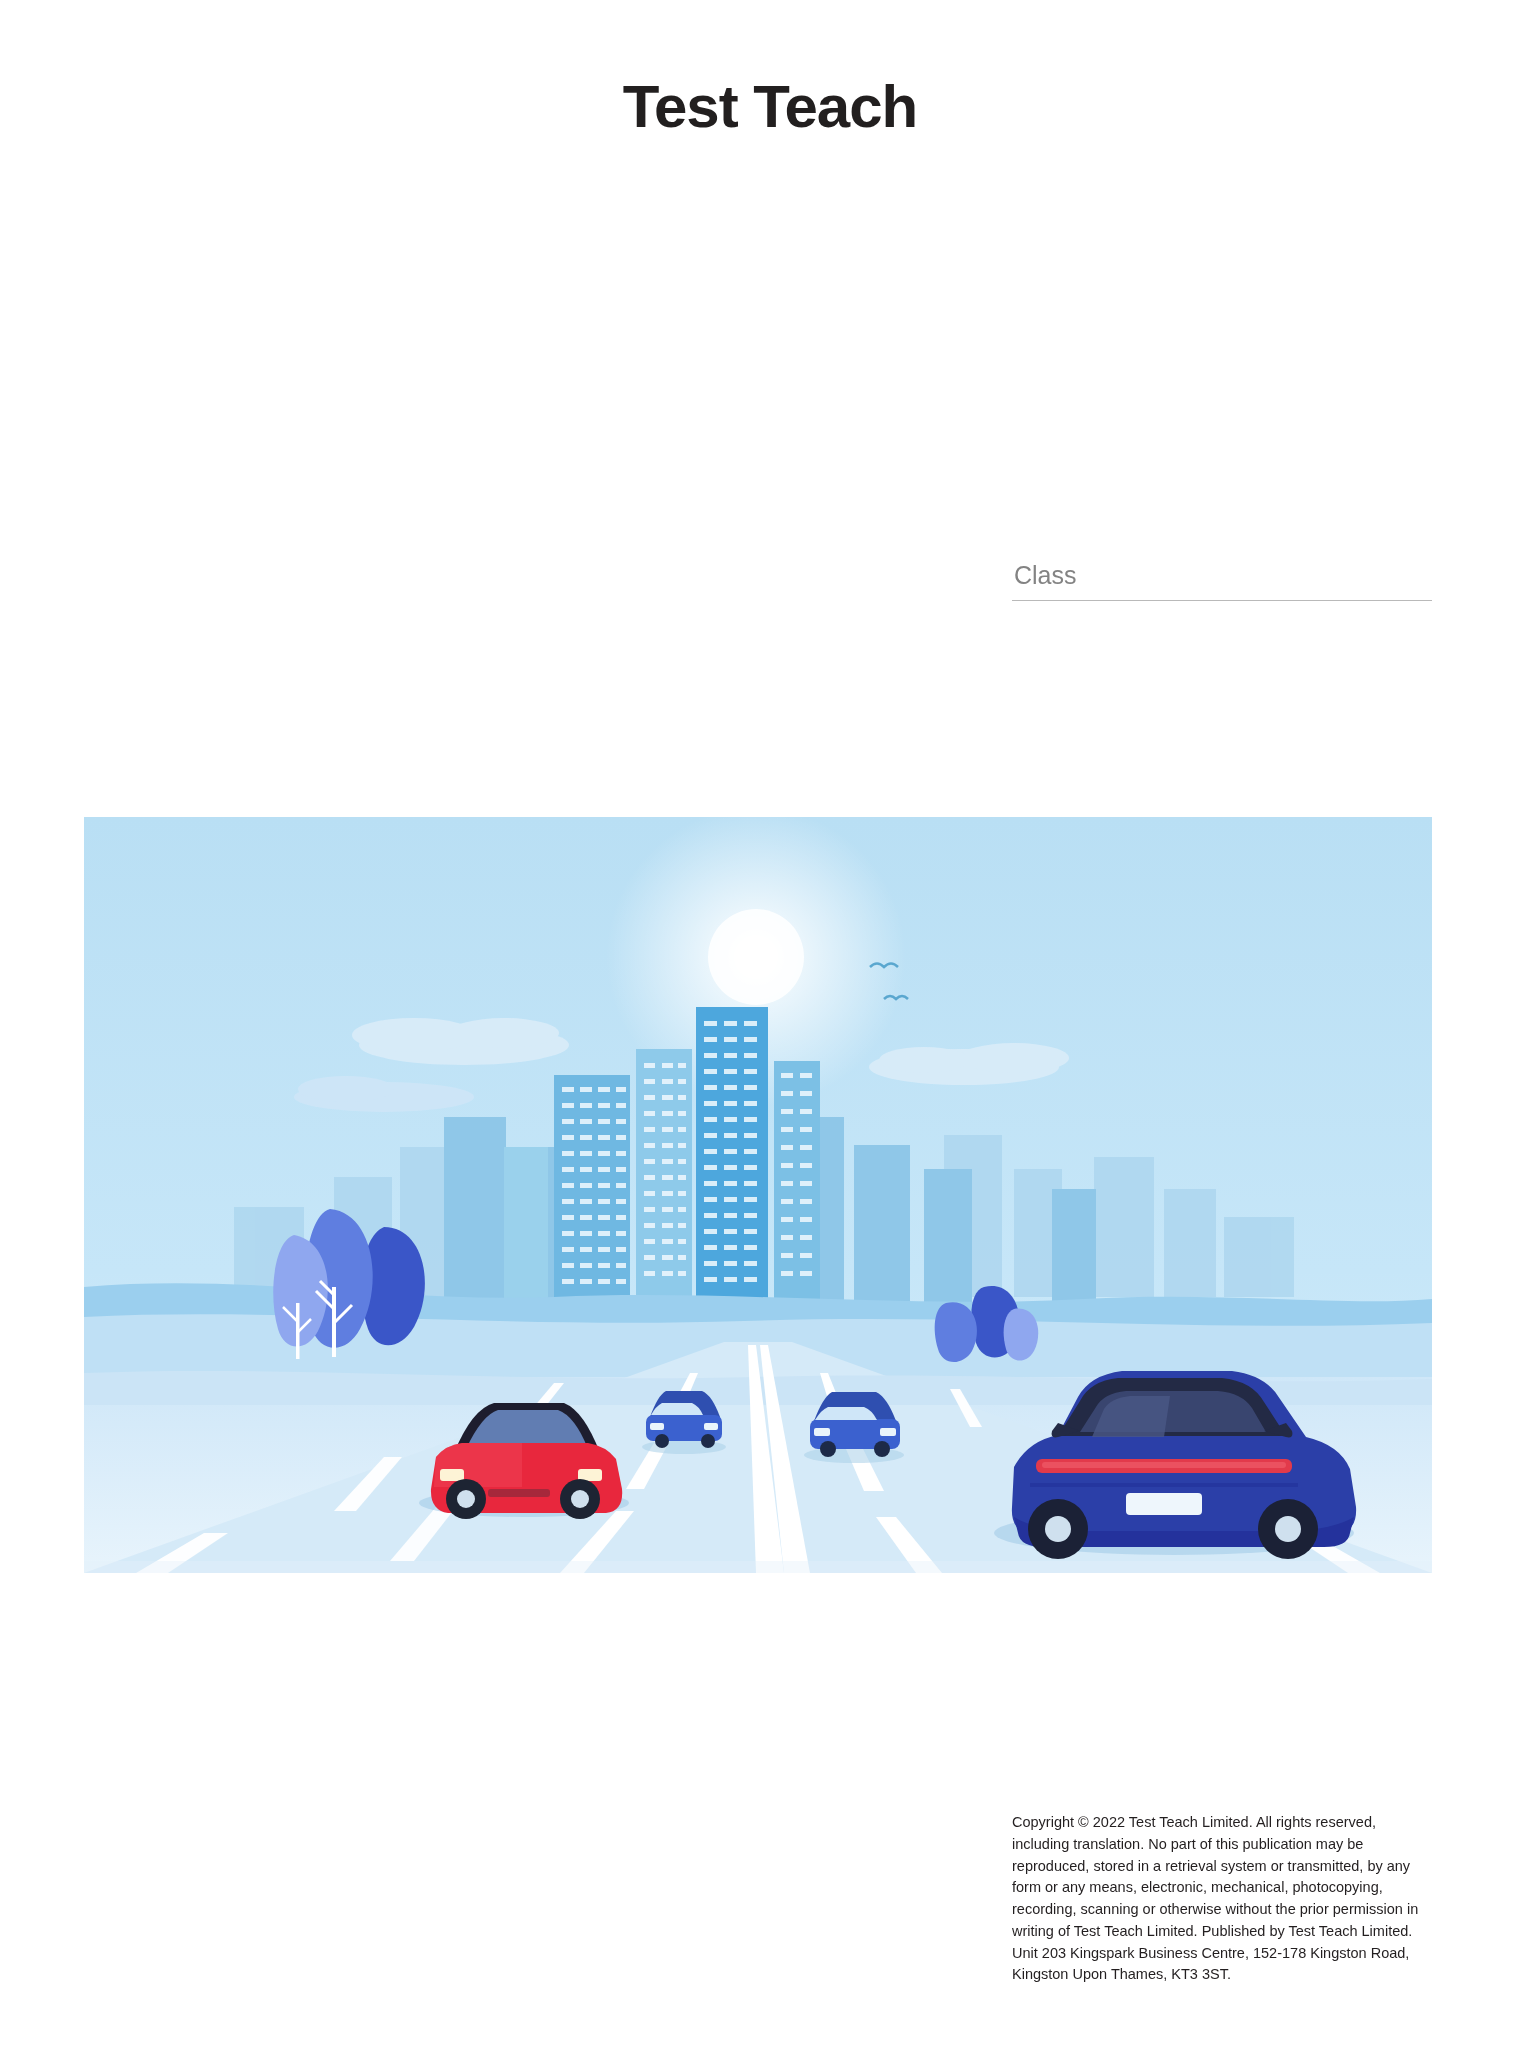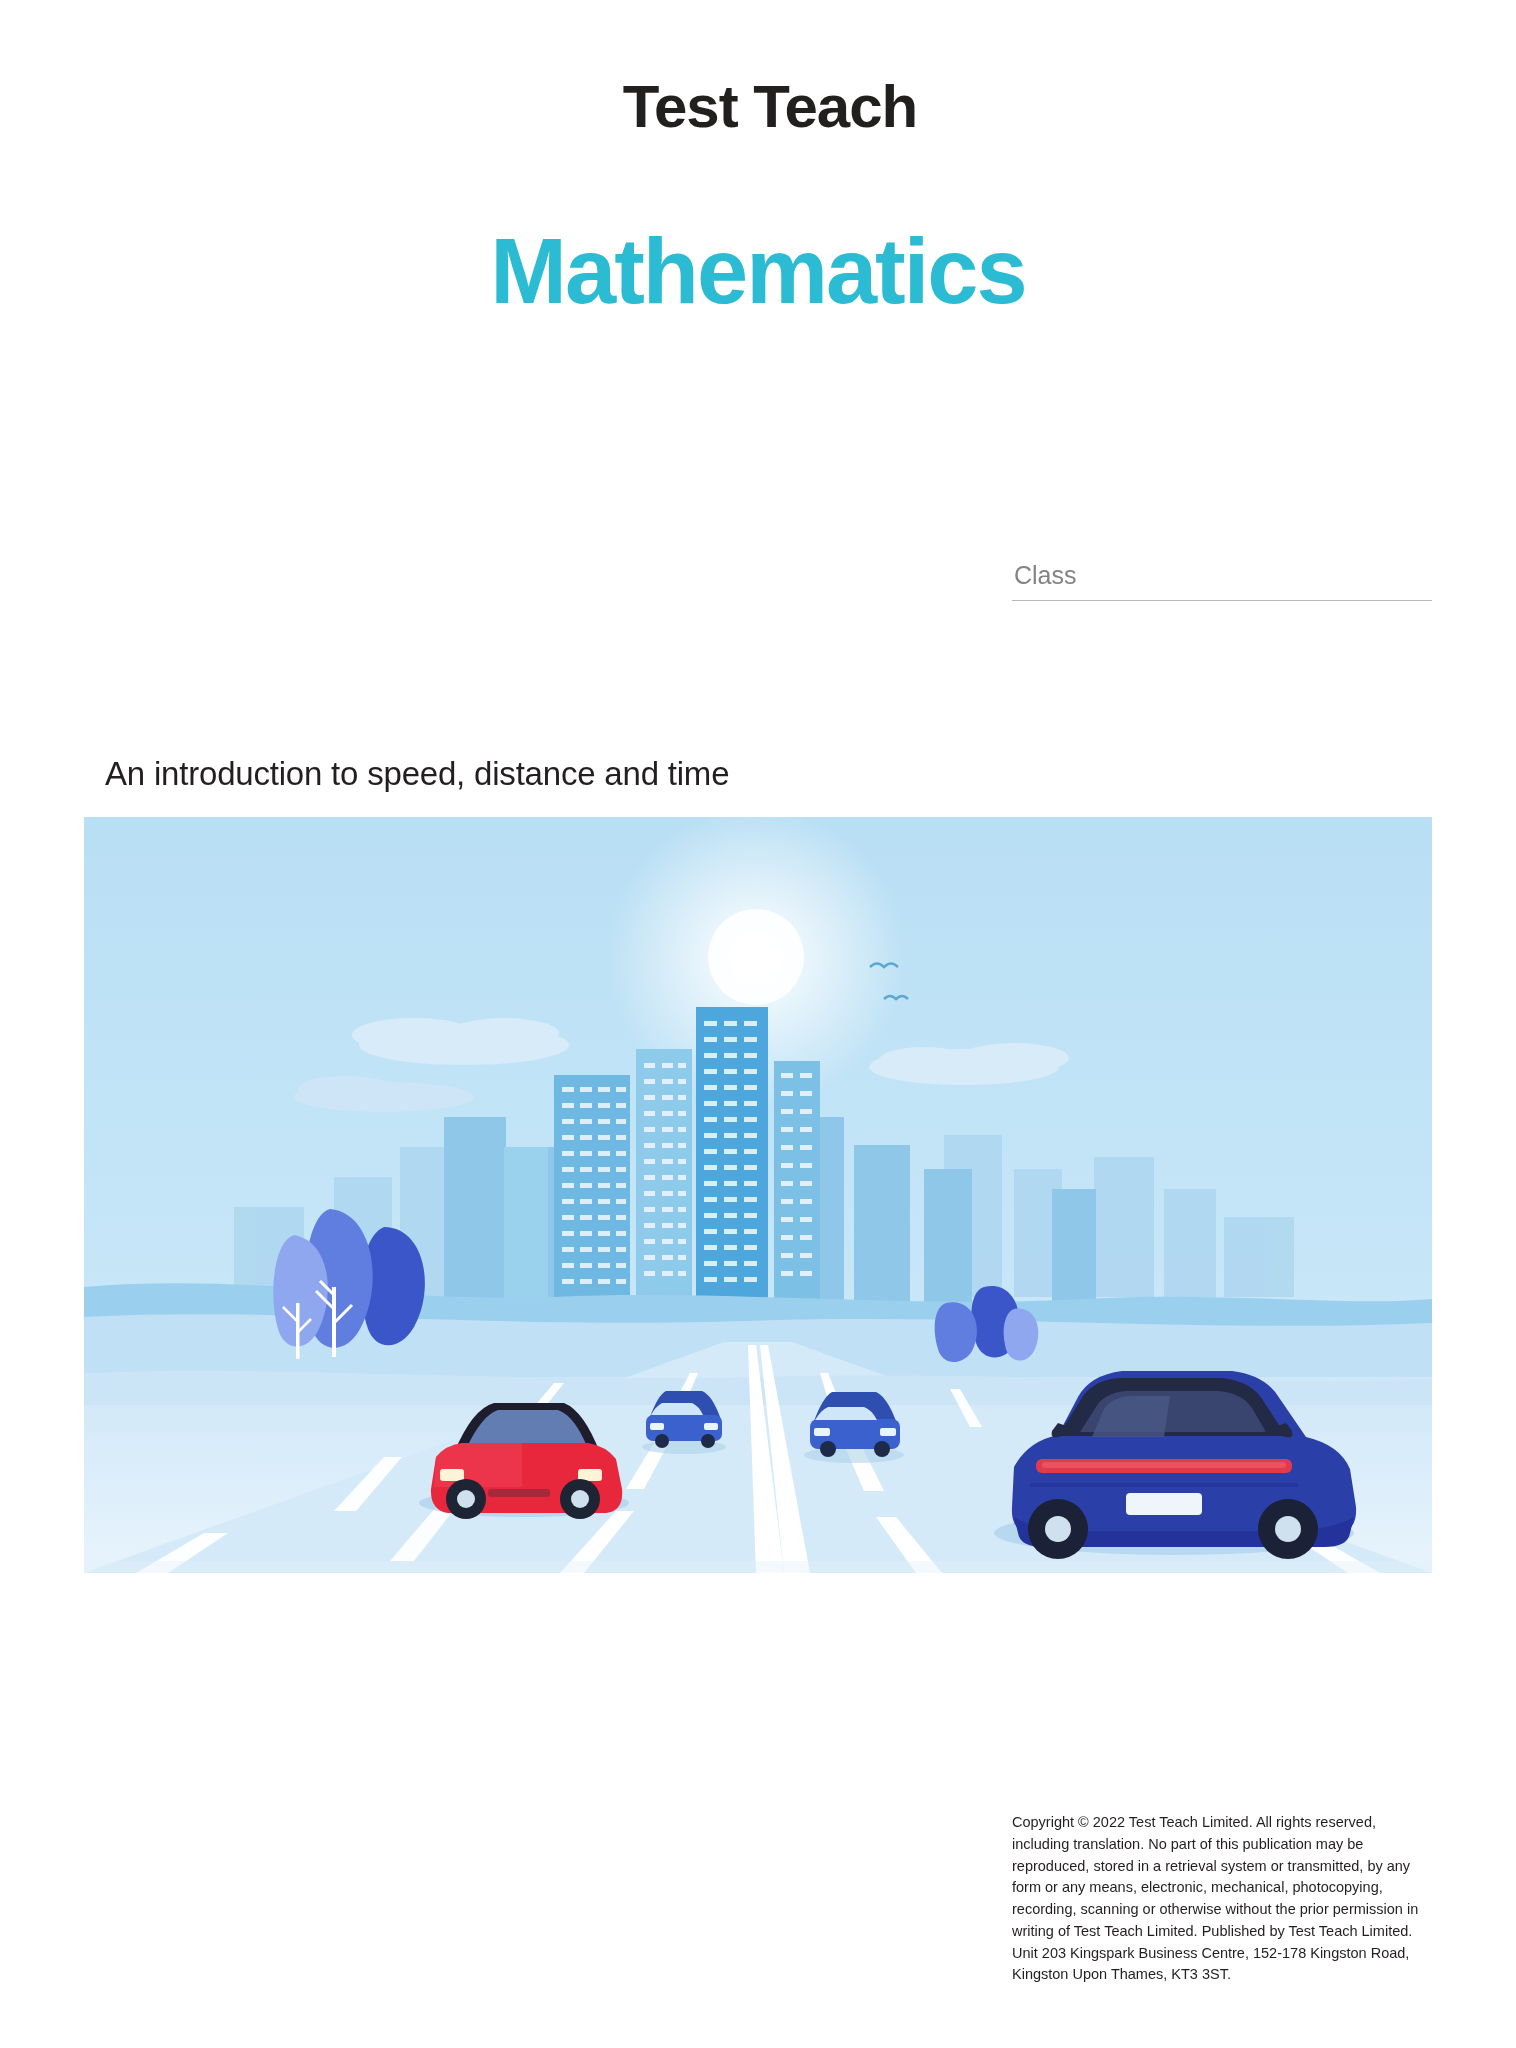--- a/index.html
+++ b/index.html
@@ -114,28 +114,26 @@
     line-height: 1.5;
     color: #231f20;
   }
 </style>
 </head>
 <body>
 
 <div class="page">
 
   <div class="brand">Test Teach</div>
-  <div class="subject">Mathematics</div>
 
 
   <div class="field" id="class-field">
     <span class="field-label">Class</span>
   </div>
 
-  <div class="intro">An introduction to speed, distance and time</div>
 
   <div class="illustration">
     <svg width="1348" height="756" viewBox="0 0 1348 756" xmlns="http://www.w3.org/2000/svg">
       <defs>
         <radialGradient id="sunGlow" cx="50%" cy="50%" r="50%">
           <stop offset="0%" stop-color="#ffffff" stop-opacity="1"></stop>
           <stop offset="45%" stop-color="#ffffff" stop-opacity="0.55"></stop>
           <stop offset="100%" stop-color="#ffffff" stop-opacity="0"></stop>
         </radialGradient>
         <linearGradient id="skyGrad" x1="0" y1="0" x2="0" y2="1">

